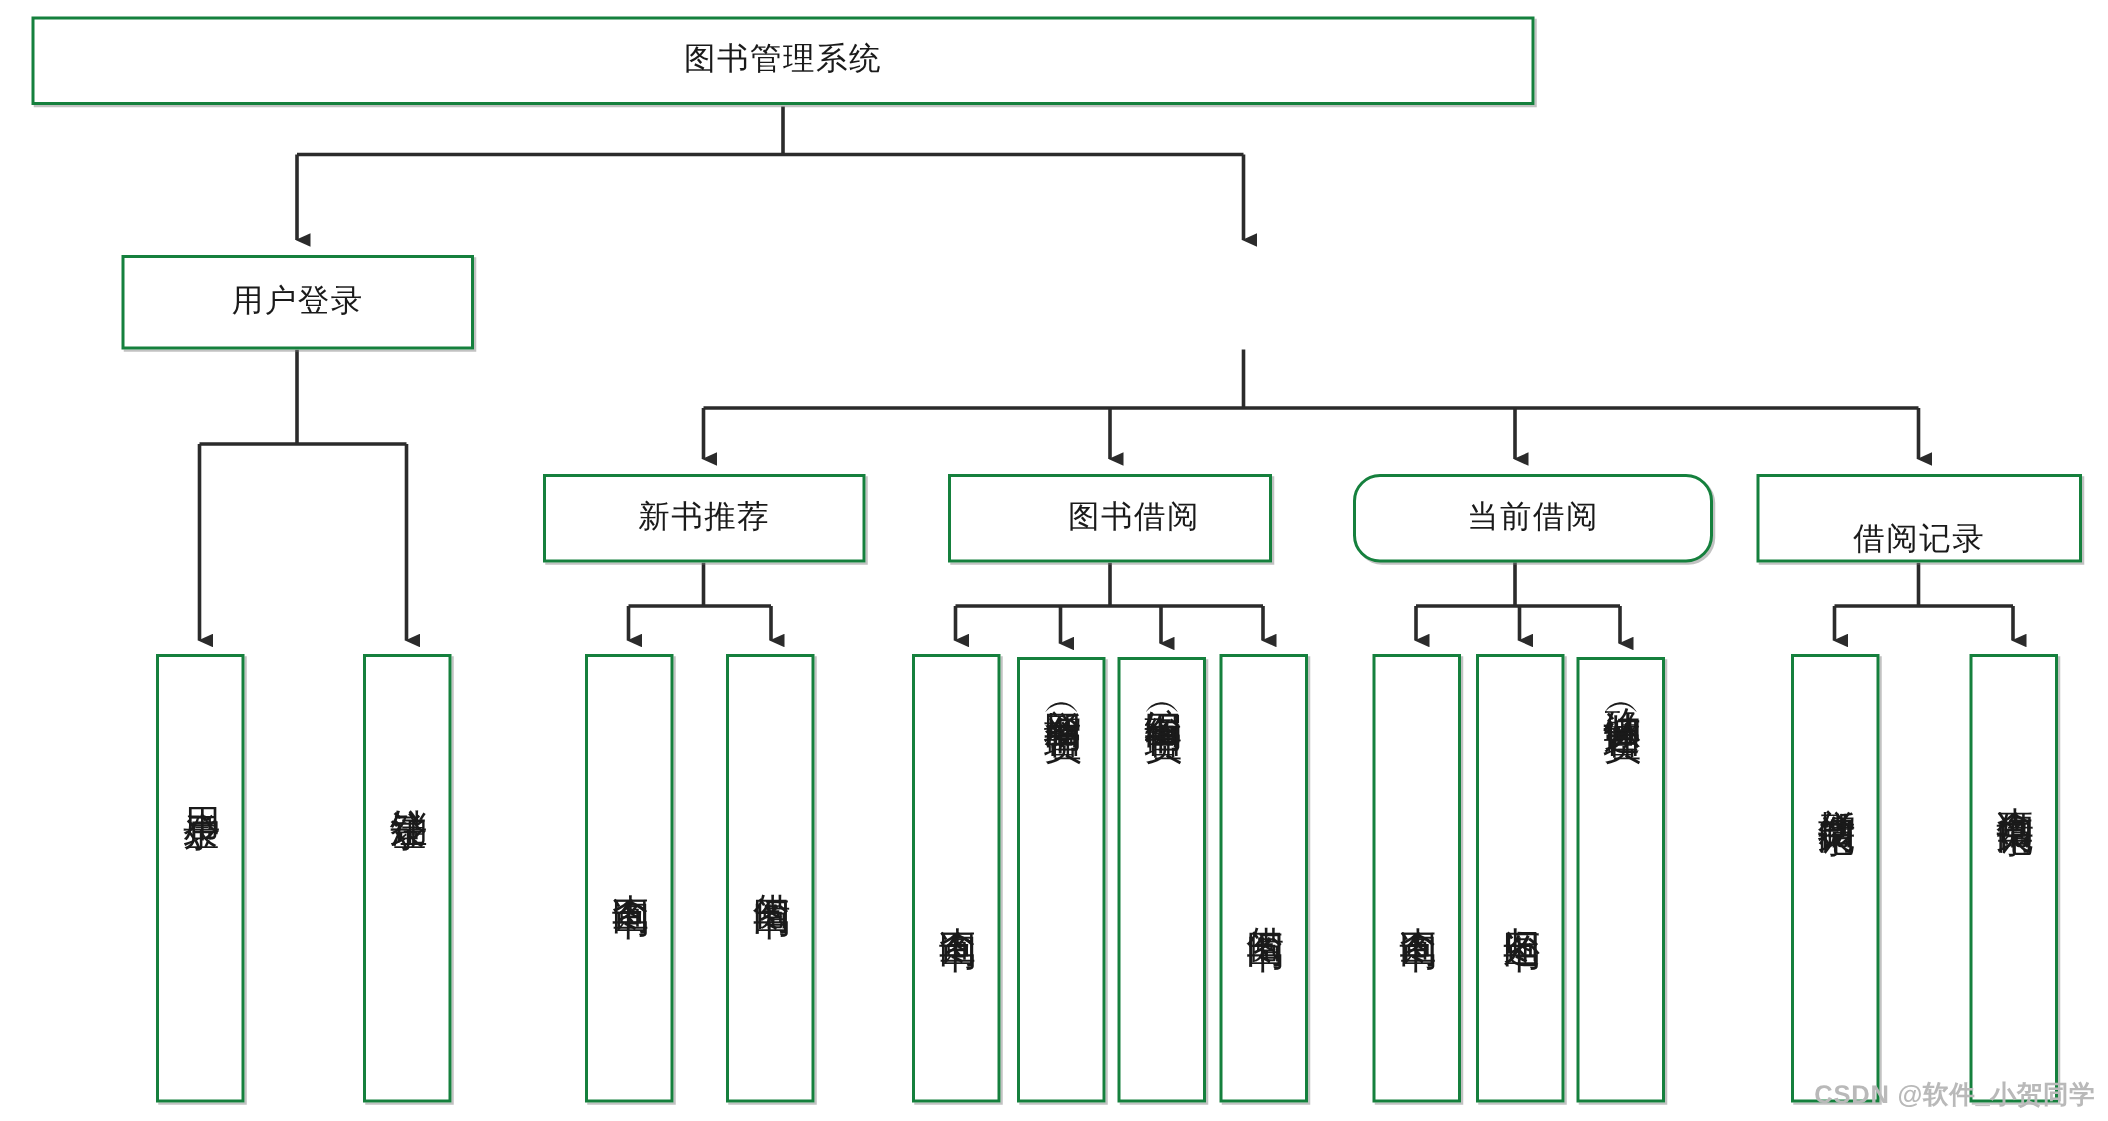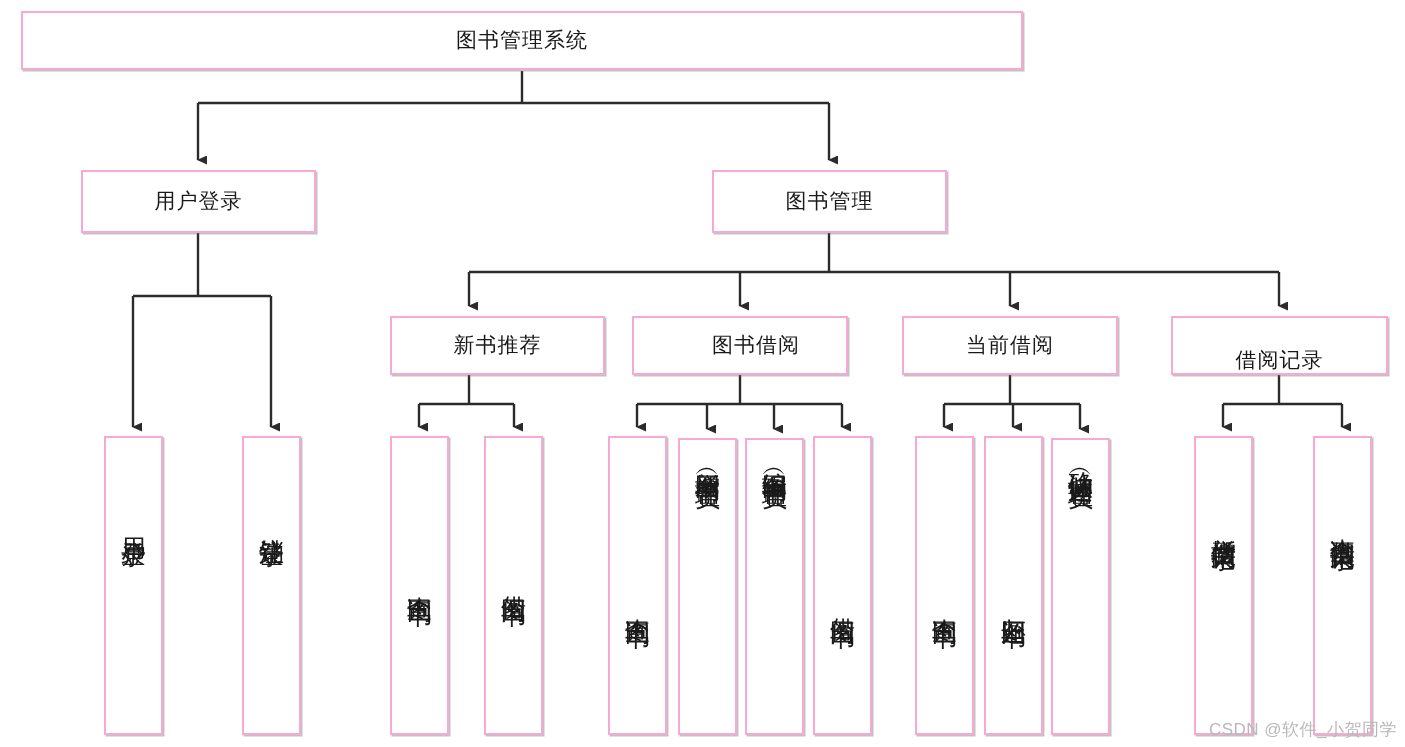--- a/index.html
+++ b/index.html
@@ -23,21 +23,21 @@
     left: 0;
     top: 0;
     width: 1405px;
     height: 747px;
     pointer-events: none;
   }
   .node {
     position: absolute;
     box-sizing: border-box;
     background: #ffffff;
-    border: 2px solid #f9a8d4;
+    border: 2px solid #15803d;
     display: flex;
     align-items: center;
     justify-content: center;
     color: #1a1a1a;
     box-shadow: 1.5px 1.5px 0 rgba(120,120,120,0.45);
   }
   .node-label {
     display: block;
     text-align: center;
     line-height: 1.18;
@@ -73,20 +73,21 @@
   }
   .watermark {
     position: absolute;
     right: 8px;
     bottom: 6px;
     font-size: 17px;
     color: #b9b9b9;
     letter-spacing: 0.5px;
     white-space: nowrap;
     user-select: none;
+    font-weight: bold;
   }
 </style>
 </head>
 <body>
 
 <div id="diagram-root">
 
   <svg class="connectors" viewBox="0 0 1405 747">
     <defs>
       <marker id="arrowhead" markerWidth="9" markerHeight="10" refX="4.5" refY="9" orient="auto" markerUnits="userSpaceOnUse">
@@ -138,33 +139,30 @@
   </svg>
 
   <div class="node horizontal" style="left:21px; top:11px; width:1002px; height:59px;">
     <span class="node-label">图书管理系统</span>
   </div>
 
   <div class="node horizontal" style="left:81px; top:170px; width:235px; height:63px;">
     <span class="node-label">用户登录</span>
   </div>
 
-  <div class="node horizontal" style="left:712px; top:170px; width:235px; height:63px;">
-    <span class="node-label">图书管理</span>
-  </div>
-
-  <div class="node horizontal" style="left:362px; top:316px; width:215px; height:59px;margin-left:28px;">
+
+  <div class="node horizontal" style="left:362px; top:316px; width:215px; height:59px;">
     <span class="node-label">新书推荐</span>
   </div>
 
   <div class="node horizontal" style="left:632px; top:316px; width:216px; height:59px;padding-left:32px;">
     <span class="node-label">图书借阅</span>
   </div>
 
-  <div class="node horizontal" style="left:902px; top:316px; width:216px; height:59px;">
+  <div class="node horizontal" style="left:902px; top:316px; width:240px; height:59px;border-radius:18px;">
     <span class="node-label">当前借阅</span>
   </div>
 
   <div class="node horizontal" style="left:1171px; top:316px; width:217px; height:59px;align-items:flex-end;">
     <span class="node-label">借阅记录</span>
   </div>
 
   <div class="node vertical mid" style="left:104px; top:436px; width:59px; height:299px;">
     <span class="node-label">用户登录</span>
   </div>

